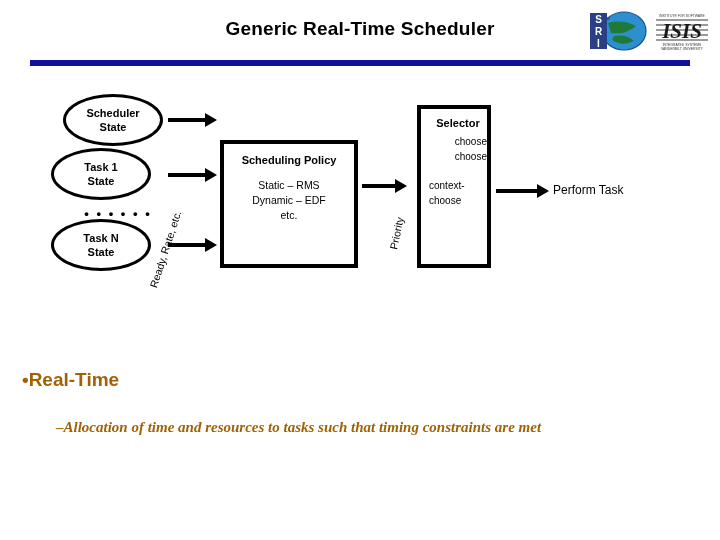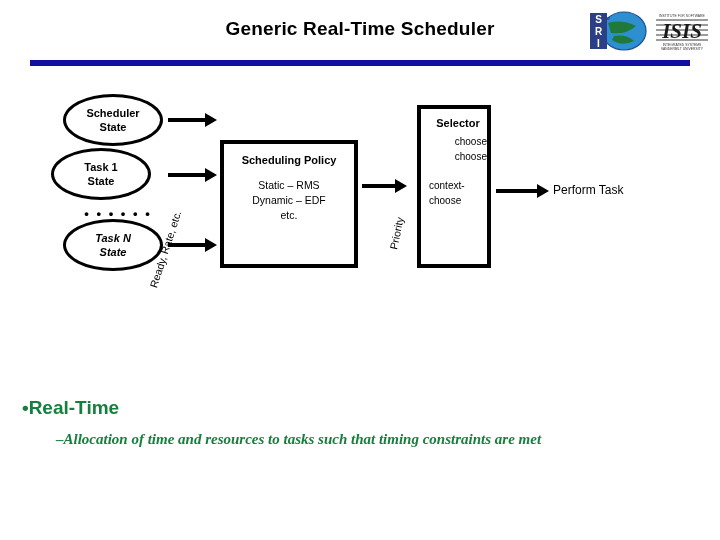--- a/index.html
+++ b/index.html
@@ -69,21 +69,21 @@
     justify-content: center;
     font-size: 11px;
     font-weight: bold;
     color: #000000;
     line-height: 14px;
     text-align: center;
     box-sizing: border-box;
   }
   #node-scheduler-state { left: 63px; top: 14px;  width: 100px; height: 52px; }
   #node-task1-state     { left: 51px; top: 68px;  width: 100px; height: 52px; text-align: center; }
-  #node-taskn-state     { left: 63px; top: 139px; width: 100px; height: 52px; font-style: italic; }
+  #node-taskn-state     { left: 51px; top: 139px; width: 100px; height: 52px; }
 
   #ellipsis-dots {
     position: absolute;
     left: 83px;
     top: 126px;
     width: 70px;
     font-size: 13px;
     font-weight: bold;
     letter-spacing: 2px;
     color: #000000;
@@ -169,40 +169,40 @@
     font-size: 12px;
     font-weight: normal;
     color: #000000;
     white-space: nowrap;
   }
 
   
   #bullets {
     position: absolute;
     left: 22px;
-    top: 396px;
+    top: 368px;
     width: 690px;
-    color: #15803d;
+    color: #a16207;
   }
   #bullet-l1 {
     font-size: 19px;
     font-weight: bold;
     line-height: 24px;
     white-space: nowrap;
   }
   .bullet-l2 {
     font-family: "Liberation Serif", serif;
     font-size: 15px;
     font-weight: bold;
     font-style: italic;
     line-height: 24px;
     margin-left: 34px;
     white-space: nowrap;
   }
-  #sub-1 { margin-top: 7px; font-style: italic; }
+  #sub-1 { margin-top: 23px; font-style: italic; }
 </style>
 </head>
 <body>
 
 <div id="slide-title">Generic Real-Time Scheduler</div>
 <div id="title-rule"></div>
 
 <div id="logo-group">
   <svg class="logo-swri" viewBox="0 0 66 44">
     <rect x="0" y="0" width="66" height="44" fill="#ffffff"></rect>

